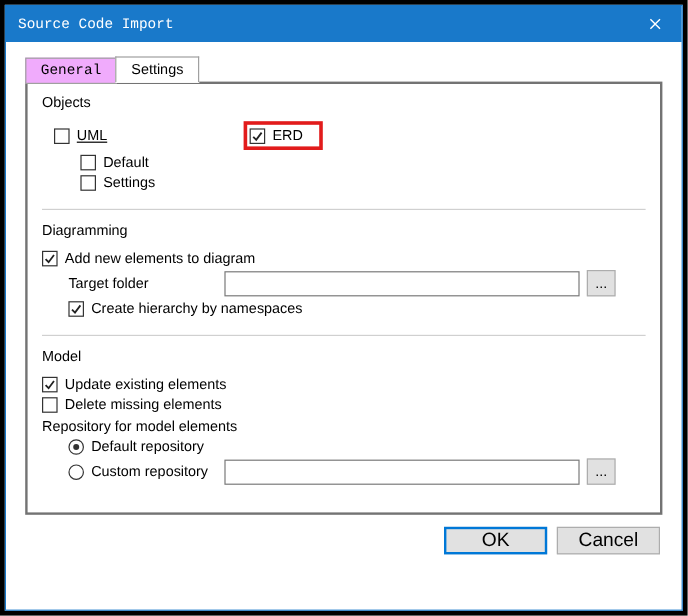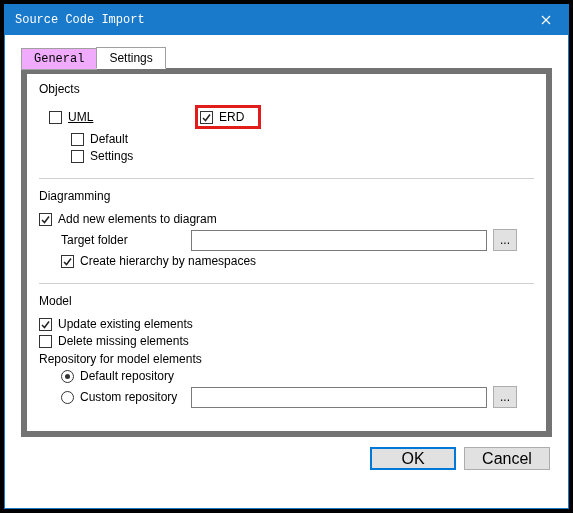--- a/index.html
+++ b/index.html
@@ -47,21 +47,21 @@
     border: 1px solid #a0a0a0;
     padding: 3px 12px;
     background: #fff;
     position: relative;
     margin-right: -1px;
     cursor: pointer;
   }
   .tab.inactive { background: #f0abfc; top:1px;font-family:Liberation Mono, monospace; }
   .tab.active { border-bottom: 1px solid #fff; z-index: 2; }
   .tab-panel {
-    border: 6px solid #737373;
+    border: 2px solid #737373;
     margin-top: -1px;
     padding: 8px 12px 12px 12px;
   }
   .group {
     position: relative;
     margin-bottom: 10px;
   }
   .group-label {
     color: #000;
     margin-bottom: 4px;
@@ -160,21 +160,21 @@
       <div class="tab inactive">General</div>
       <div class="tab active">Settings</div>
     </div>
 
     <div class="tab-panel">
 
       <div class="group">
         <div class="group-label">Objects</div>
         <div class="group-body">
           <div class="row" style="gap:0;">
-            <div style="width:146px; display:flex; align-items:center;text-decoration:underline;">
+            <div style="width:158px; display:flex; align-items:center;text-decoration:underline;">
               <span class="cb">
                 
               </span>
               <label>UML</label>
             </div>
             <span class="highlight">
               <span class="cb checked">
                 <svg viewBox="0 0 11 11">
                     <path d="M2 6 L4.5 8.5 L9 2.5" stroke="#222" stroke-width="1.5" fill="none"></path>
                   </svg>

